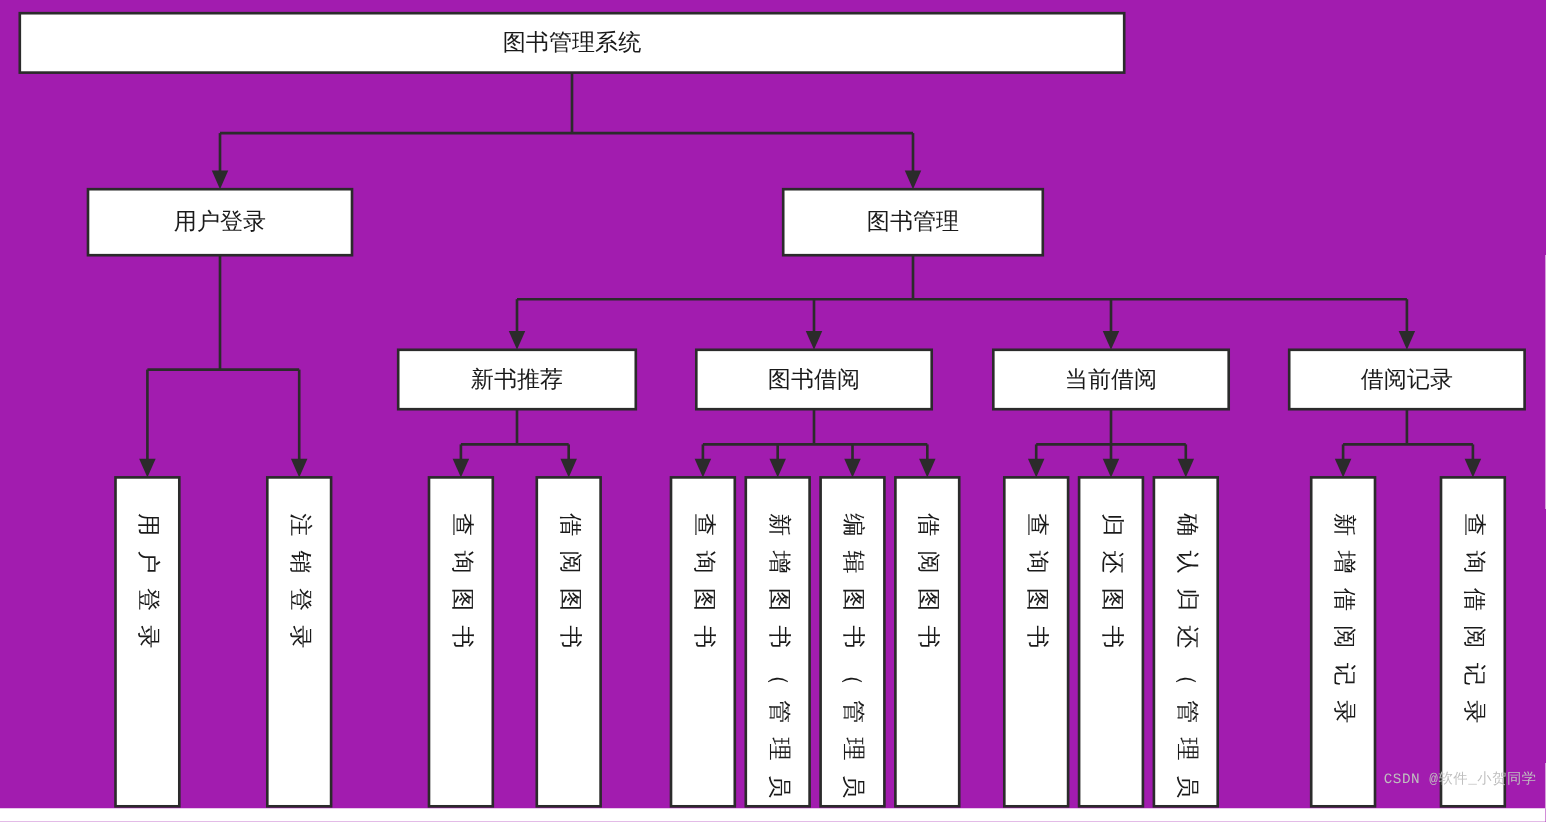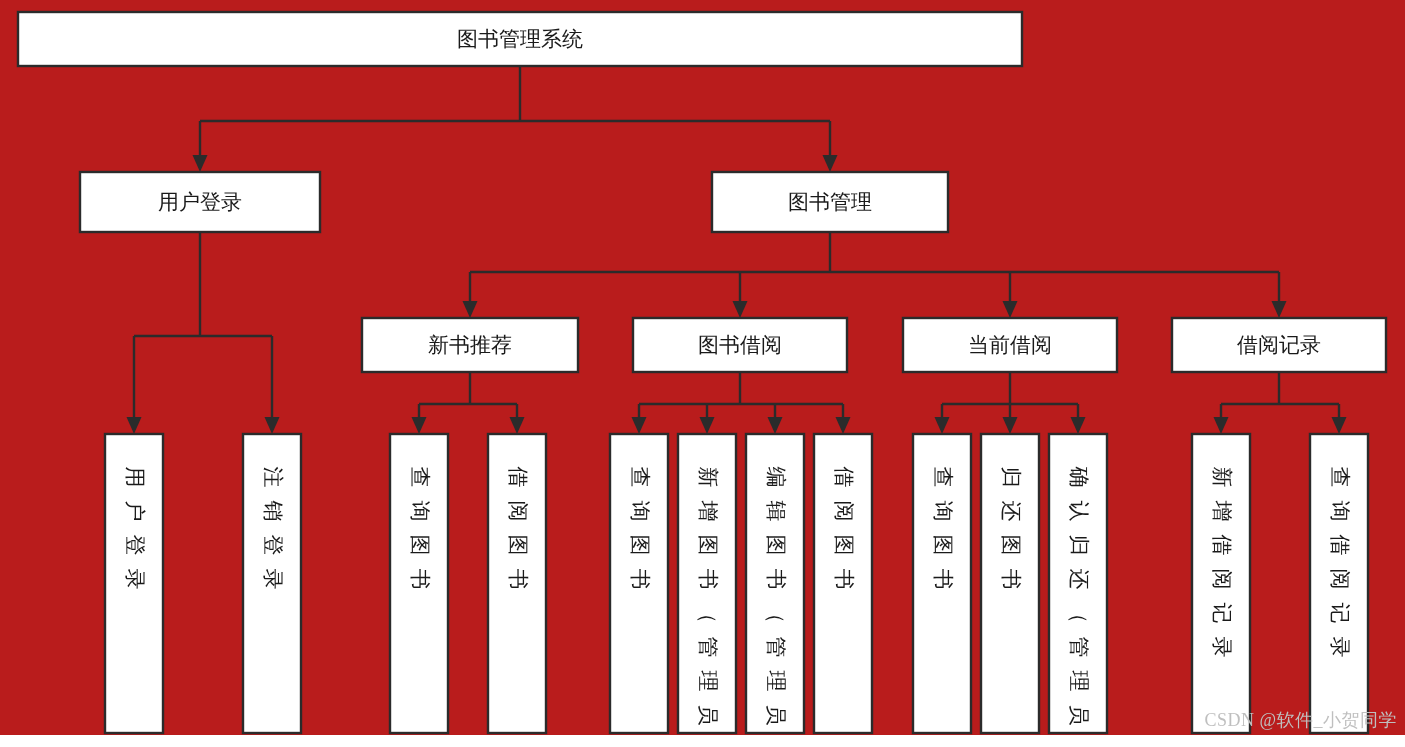--- a/index.html
+++ b/index.html
@@ -8,21 +8,21 @@
     padding: 0;
     background: #ffffff;
   }
   body {
     font-family: "Liberation Sans", "DejaVu Sans", sans-serif;
   }
   #diagram-root {
     position: relative;
     width: 1405px;
     height: 735px;
-    background: #b91c1c;
+    background: #a21caf;
     overflow: hidden;
   }
   svg#tree-svg {
     position: absolute;
     left: 0;
     top: 0;
     width: 1405px;
     height: 747px;
     display: block;
   }
@@ -51,23 +51,23 @@
   .node-label-v {
     font-family: "Liberation Sans", "DejaVu Sans", sans-serif;
     font-size: 21px;
     fill: #1a1a1a;
     text-anchor: middle;
     dominant-baseline: middle;
   }
   .watermark {
     position: absolute;
     right: 8px;
-    bottom: 3px;
-    font-family: Liberation Serif, serif;
-    font-size: 18px;
+    bottom: 18px;
+    font-family: Liberation Mono, monospace;
+    font-size: 13px;
     color: #bfbfbf;
     letter-spacing: 0.5px;
     white-space: nowrap;
     user-select: none;
   }
 </style>
 </head>
 <body>
 
 <div id="diagram-root">

